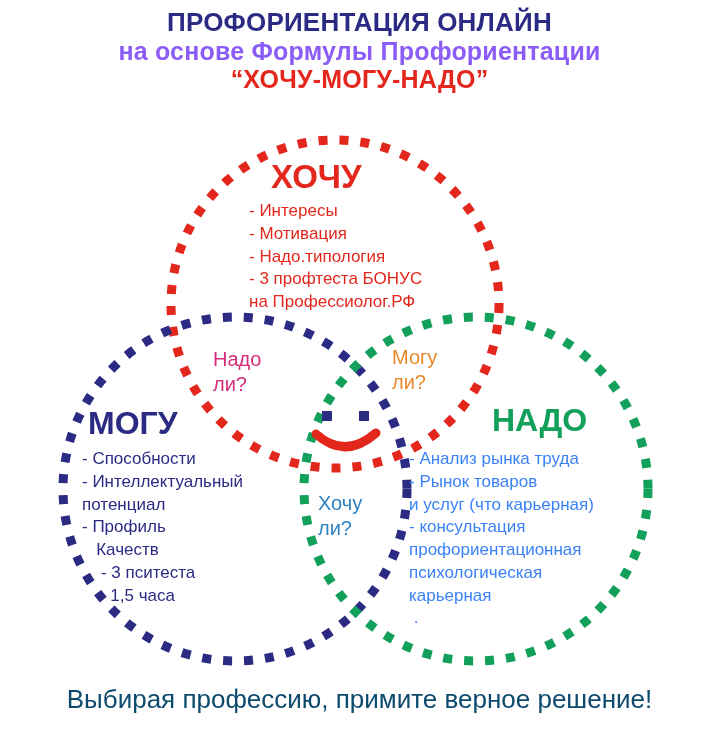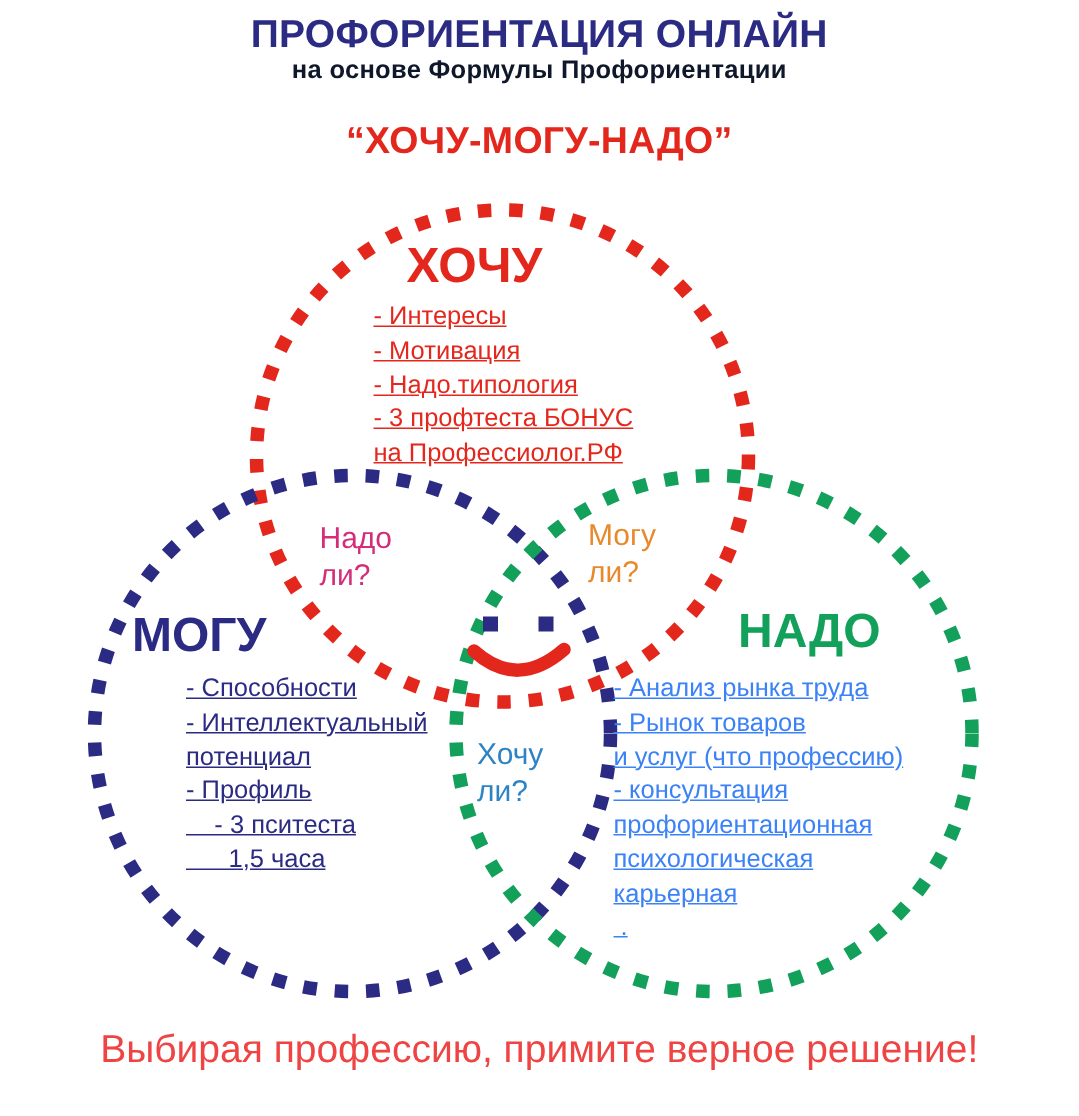--- a/index.html
+++ b/index.html
@@ -31,27 +31,26 @@
     font-weight: bold;
     line-height: 1.12;
     letter-spacing: 0.2px;
     white-space: nowrap;
   }
   .title-1 {
     font-size: 26px;
     color: #2b2b84;
   }
   .title-2 {
-    font-size: 17px;
-    color: #0f172a;
+    font-size: 25px;
+    color: #8b5cf6;
   }
   .title-3 {
     font-size: 25px;
     color: #e4271c;
-    margin-top: 24px;
   }
 
   
   #venn {
     position: absolute;
     left: 0;
     top: 0;
     width: 719px;
     height: 744px;
     pointer-events: none;
@@ -91,30 +90,28 @@
   }
   .list-hochu {
     left: 249px;
     top: 200px;
     color: #e4271c;
   }
   .list-mogu {
     left: 82px;
     top: 448px;
     color: #2b2b84;
-    margin-left: 42px;
   }
   .list-nado {
     left: 409px;
     top: 448px;
     color: #3b82f6;
   }
   .circle-list div {
     white-space: pre;
-    text-decoration: underline;
   }
 
   
   .q-label {
     position: absolute;
     font-size: 20px;
     line-height: 1.25;
     white-space: pre;
   }
   .q-nado {
@@ -134,21 +131,21 @@
   }
 
   
   .footer {
     position: absolute;
     left: 0;
     top: 684px;
     width: 719px;
     text-align: center;
     font-size: 26px;
-    color: #ef4444;
+    color: #0c4a6e;
     white-space: nowrap;
   }
 </style>
 </head>
 <body>
 
 <div id="page">
 
   <div class="title-block">
     <div class="title-line title-1">ПРОФОРИЕНТАЦИЯ ОНЛАЙН</div>
@@ -178,28 +175,29 @@
     <div>- Надо.типология</div>
     <div>- 3 профтеста БОНУС</div>
     <div>на Профессиолог.РФ</div>
   </div>
 
   <div class="circle-list list-mogu">
     <div>- Способности</div>
     <div>- Интеллектуальный</div>
     <div>потенциал</div>
     <div>- Профиль</div>
+    <div>   Качеств</div>
     <div>    - 3 пситеста</div>
     <div>      1,5 часа</div>
   </div>
 
   <div class="circle-list list-nado">
     <div>- Анализ рынка труда</div>
     <div>- Рынок товаров</div>
-    <div>и услуг (что профессию)</div>
+    <div>и услуг (что карьерная)</div>
     <div>- консультация</div>
     <div>профориентационная</div>
     <div>психологическая</div>
     <div>карьерная</div>
     <div> .</div>
   </div>
 
   <div class="q-label q-nado">Надо
 ли?</div>
   <div class="q-label q-mogu">Могу

